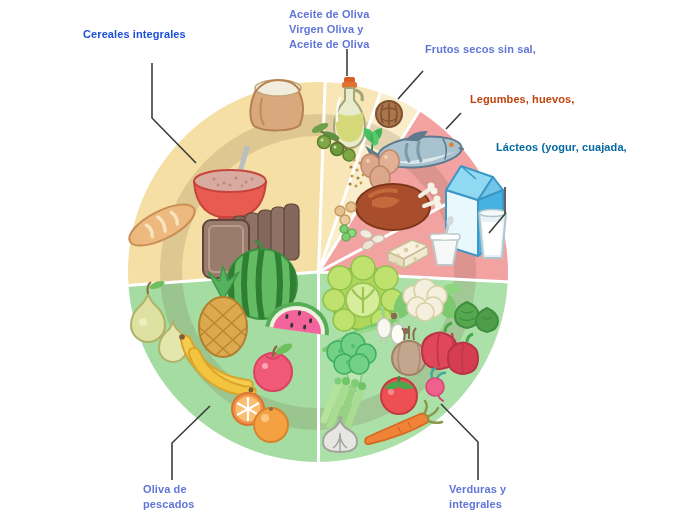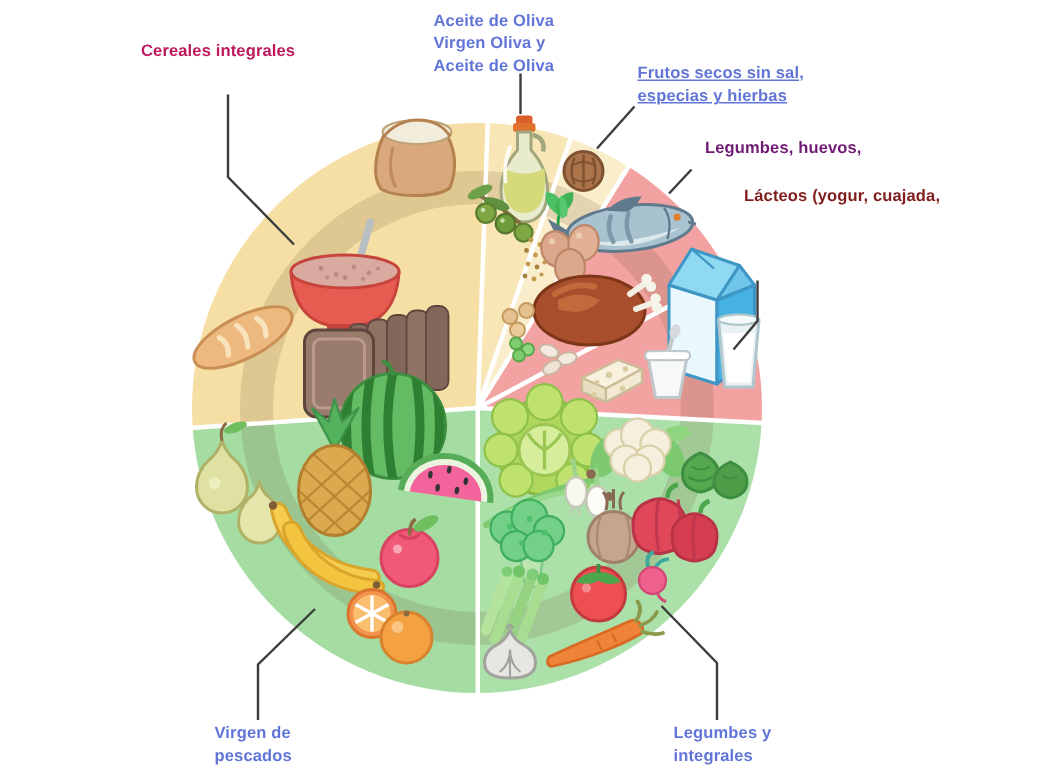--- a/index.html
+++ b/index.html
@@ -375,40 +375,39 @@
   <svg class="layer" width="700" height="522" viewBox="0 0 700 522">
     <polyline class="connector" points="152,63 152,118 196,163" fill="none" stroke-width="1.6" stroke="#3C3C3C"></polyline>
     <polyline class="connector" points="347,49 347,76" fill="none" stroke-width="1.6" stroke="#3C3C3C"></polyline>
     <polyline class="connector" points="423,71 398,99" fill="none" stroke-width="1.6" stroke="#3C3C3C"></polyline>
     <polyline class="connector" points="461,113 446,129" fill="none" stroke-width="1.6" stroke="#3C3C3C"></polyline>
     <polyline class="connector" points="505,187 505,214 489,233" fill="none" stroke-width="1.6" stroke="#3C3C3C"></polyline>
     <polyline class="connector" points="210,406 172,443 172,480" fill="none" stroke-width="1.6" stroke="#3C3C3C"></polyline>
     <polyline class="connector" points="441,404 478,442 478,480" fill="none" stroke-width="1.6" stroke="#3C3C3C"></polyline>
   </svg>
 
-  <div class="label" style="left: 94px; top: 27px; color: #be185d;">
+  <div class="label" style="left: 83px; top: 27px; color: #1d4ed8;">
     <div>Cereales integrales</div>
   </div>
   <div class="label" style="left: 289px; top: 7px; color: rgb(97, 117, 216);">
     <div>Aceite de Oliva</div>
       <div>Virgen Oliva y</div>
       <div>Aceite de Oliva</div>
   </div>
-  <div class="label" style="left: 425px; top: 42px; color: rgb(97, 117, 216); text-decoration: underline;">
+  <div class="label" style="left: 425px; top: 42px; color: rgb(97, 117, 216);">
     <div>Frutos secos sin sal,</div>
-      <div>especias y hierbas</div>
-  </div>
-  <div class="label" style="left: 470px; top: 92px; color: #701a75;">
+  </div>
+  <div class="label" style="left: 470px; top: 92px; color: #c2410c;">
     <div>Legumbes, huevos,</div>
   </div>
-  <div class="label" style="left: 496px; top: 124px; color: #7f1d1d;">
+  <div class="label" style="left: 496px; top: 140px; color: #0369a1;">
     <div>Lácteos (yogur, cuajada,</div>
   </div>
   <div class="label" style="left: 143px; top: 482px; color: rgb(97, 117, 216);">
-    <div>Virgen de</div>
+    <div>Oliva de</div>
       <div>pescados</div>
   </div>
   <div class="label" style="left: 449px; top: 482px; color: rgb(97, 117, 216);">
-    <div>Legumbes y</div>
+    <div>Verduras y</div>
       <div>integrales</div>
   </div>
 
 </div>
 
 </body></html>

